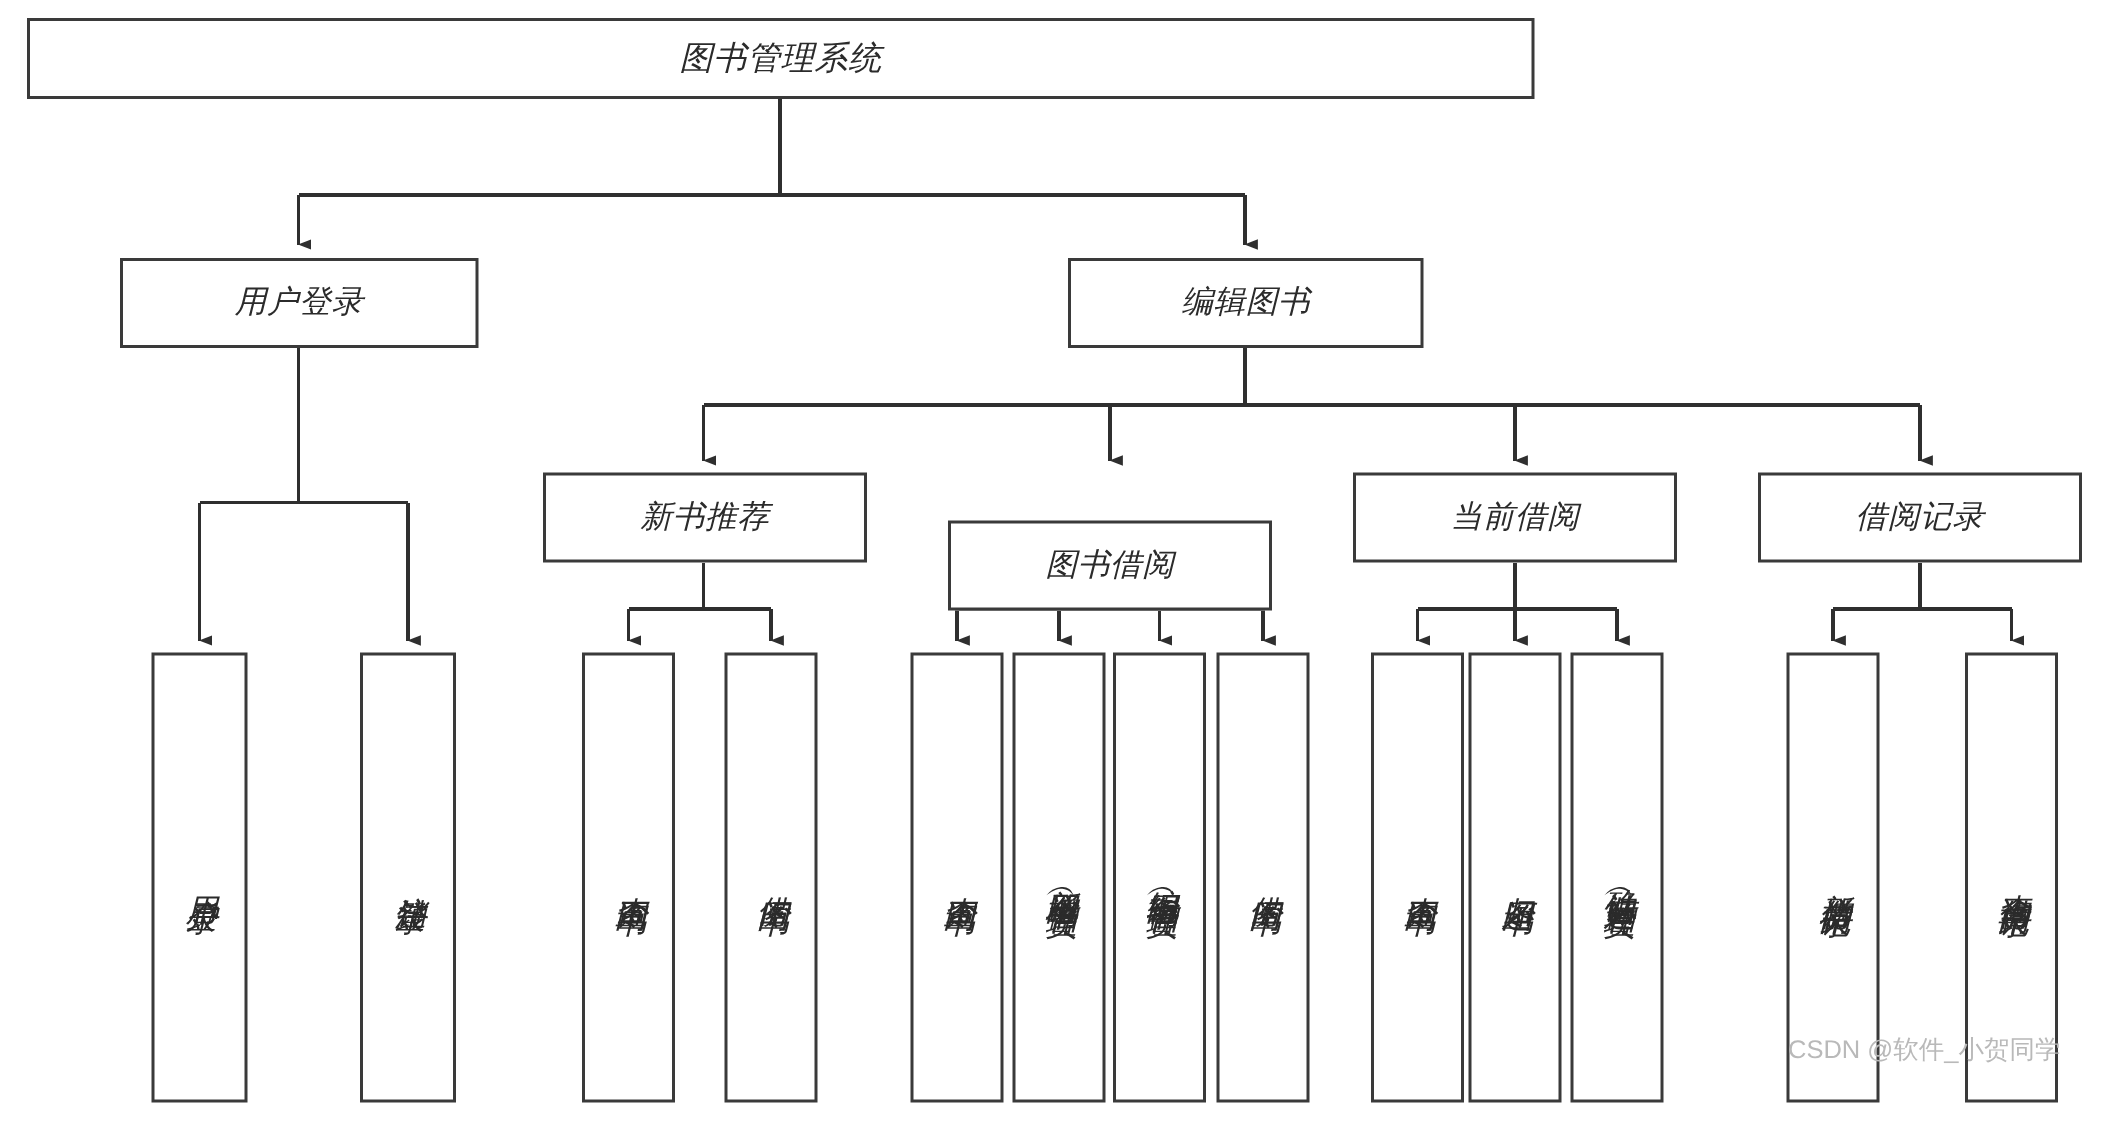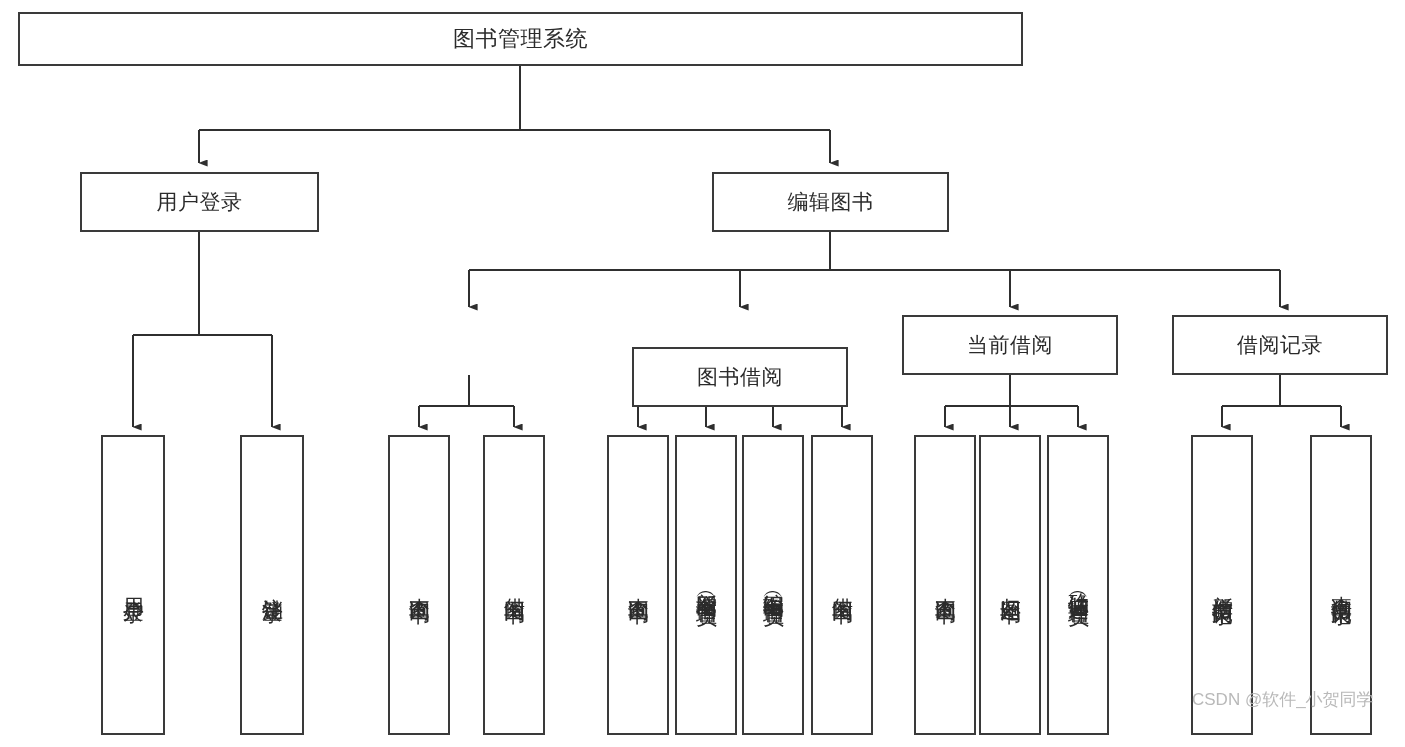--- a/index.html
+++ b/index.html
@@ -26,20 +26,21 @@
   }
   .node {
     position: absolute;
     box-sizing: border-box;
     border: 2px solid #3a3a3a;
     background: #ffffff;
     display: flex;
     align-items: center;
     justify-content: center;
     color: #2b2b2b;
+    font-style: italic;
   }
   .node .label {
     display: block;
     text-align: center;
     line-height: 1.18;
     letter-spacing: 0.5px;
     color: #2b2b2b;
   }
   .node.horizontal .label {
     writing-mode: horizontal-tb;
@@ -119,20 +120,23 @@
     <span class="label">图书管理系统</span>
   </div>
 
   <div class="node horizontal" style="left:80px; top:172px; width:239px; height:60px;">
     <span class="label">用户登录</span>
   </div>
   <div class="node horizontal" style="left:712px; top:172px; width:237px; height:60px;">
     <span class="label">编辑图书</span>
   </div>
 
+  <div class="node horizontal" style="left:362px; top:315px; width:216px; height:60px;">
+    <span class="label">新书推荐</span>
+  </div>
   <div class="node horizontal" style="left:632px; top:315px; width:216px; height:60px;margin-top:32px;">
     <span class="label">图书借阅</span>
   </div>
   <div class="node horizontal" style="left:902px; top:315px; width:216px; height:60px;">
     <span class="label">当前借阅</span>
   </div>
   <div class="node horizontal" style="left:1172px; top:315px; width:216px; height:60px;">
     <span class="label">借阅记录</span>
   </div>
 

